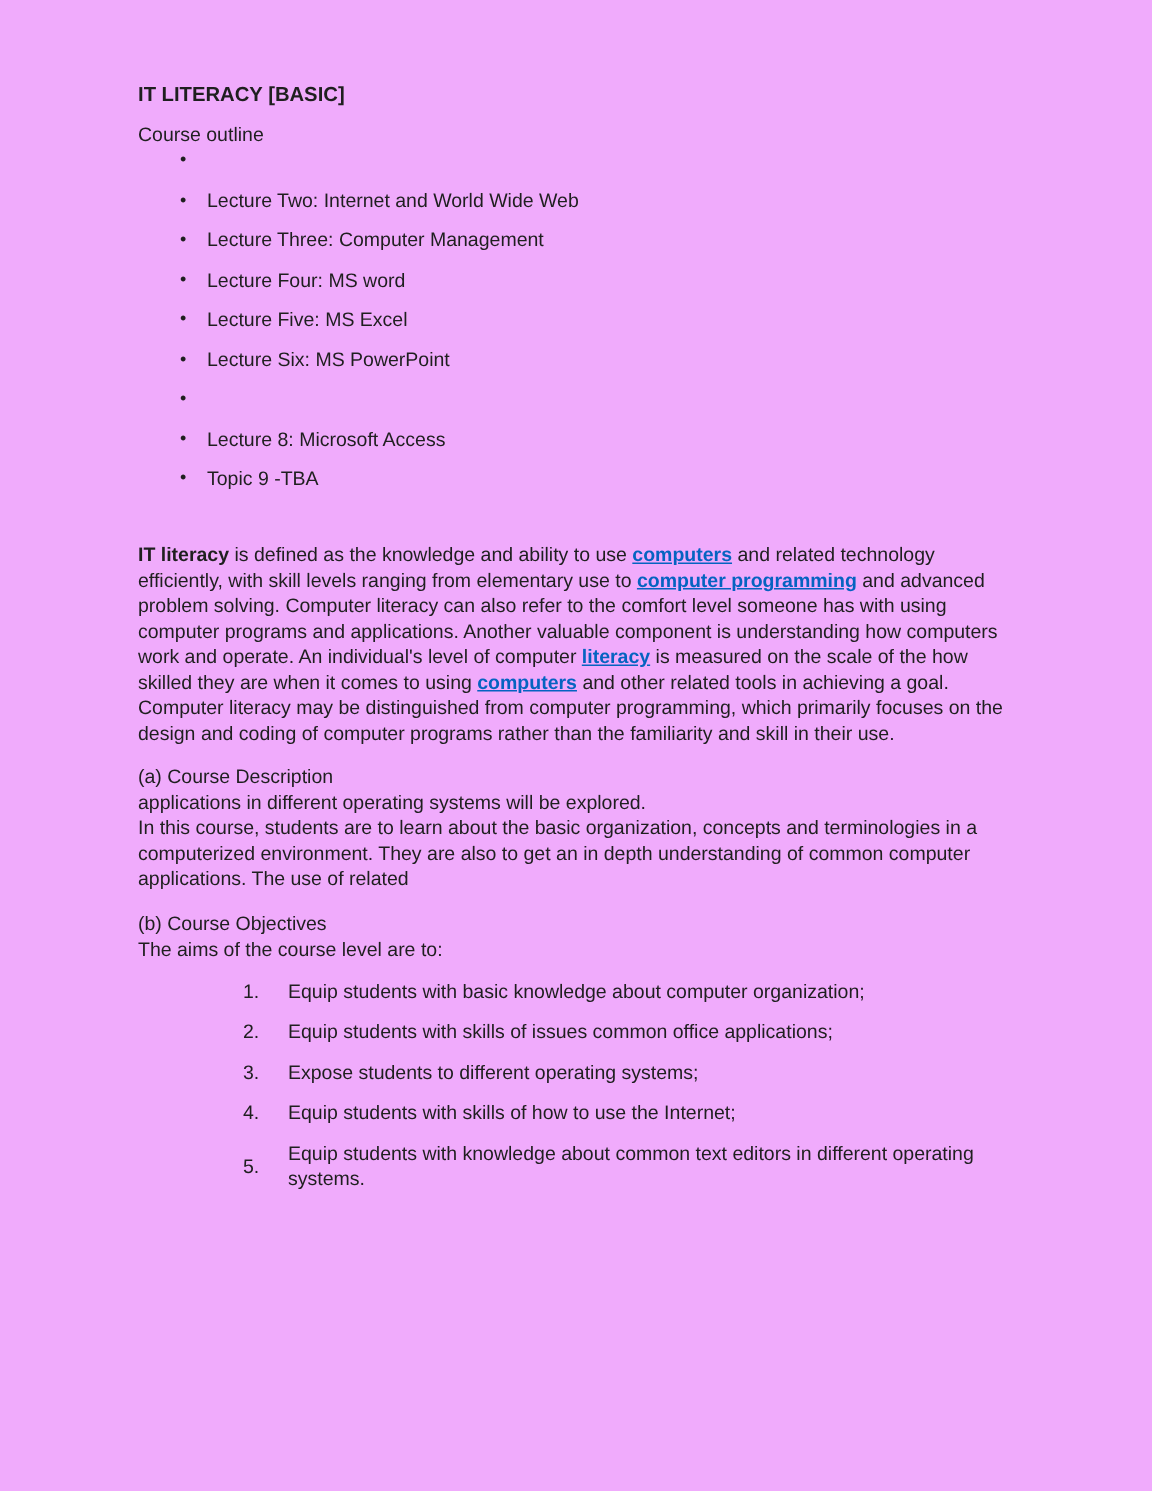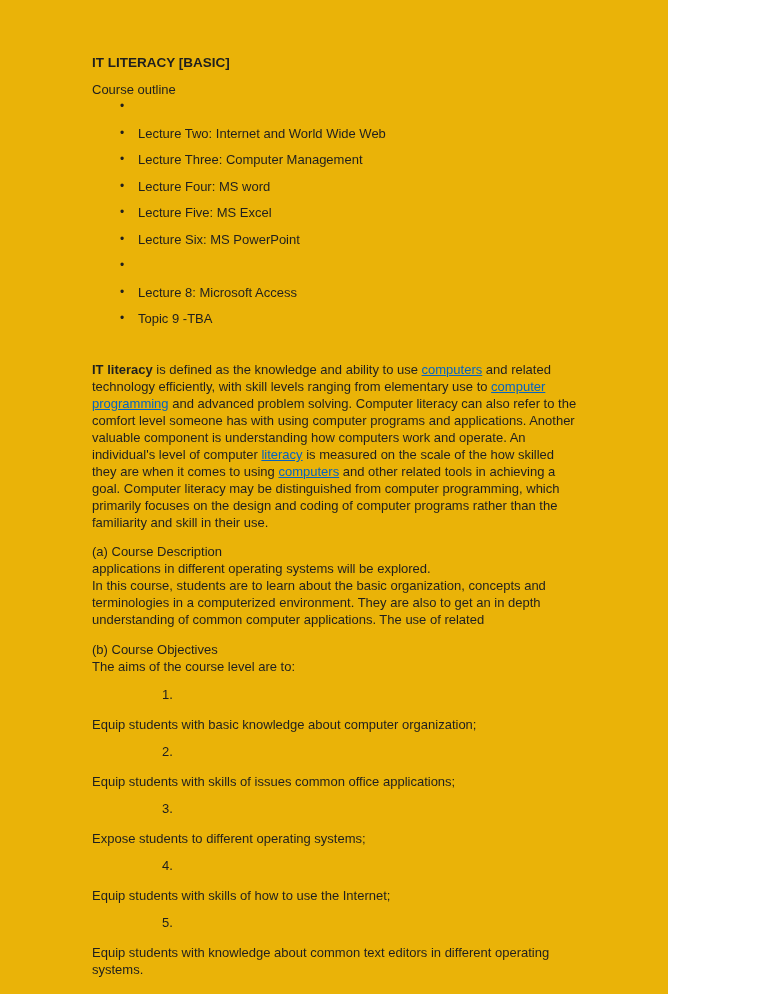--- a/index.html
+++ b/index.html
@@ -5,24 +5,24 @@
   * { margin: 0; padding: 0; box-sizing: border-box; }
   html, body { width: 768px; height: 994px; }
   body {
     background: #ffffff;
     font-family: "Liberation Sans", sans-serif;
     color: #1f1f1f;
     overflow: hidden;
   }
   .page {
     position: relative;
-    width: 668px;
+    width: 768px;
     height: 994px;
     padding: 54px 90px 0 92px;
-    background: #eab308;
+    background: #f0abfc;
   }
   .doc-title {
     font-size: 13.5px;
     font-weight: bold;
     line-height: 17px;
     margin-bottom: 10px;
   }
   .outline-label {
     font-size: 13px;
     line-height: 17px;
@@ -48,44 +48,44 @@
   .body-par {
     font-size: 13px;
     line-height: 17px;
     margin-bottom: 12px;
   }
   .b { font-weight: bold; }
   a.doclink {
     color: var(--link-color, #0563c1);
     text-decoration: underline;
     cursor: pointer;
+    font-weight: bold;
   }
   .section { margin-bottom: 13px; }
   .section-heading {
     font-size: 13px;
     font-weight: normal;
     line-height: 17px;
   }
   .section-line {
     font-size: 13px;
     line-height: 17px;
   }
   ol.objectives-list {
     list-style: none;
     counter-reset: obj;
     margin-top: 11px;
   }
   ol.objectives-list li {
     display: flex;
-    align-items: flex-start;
+    align-items: center;
     counter-increment: obj;
     font-size: 13px;
     line-height: 17px;
     margin-bottom: 10px;
-    flex-direction: column;
   }
   .obj-num {
     display: inline-block;
     margin-left: 70px;
     width: 30px;
     flex: 0 0 30px;
   }
   .obj-num::before { content: counter(obj) "."; }
   .obj-text { flex: 1 1 auto; }
 </style>

